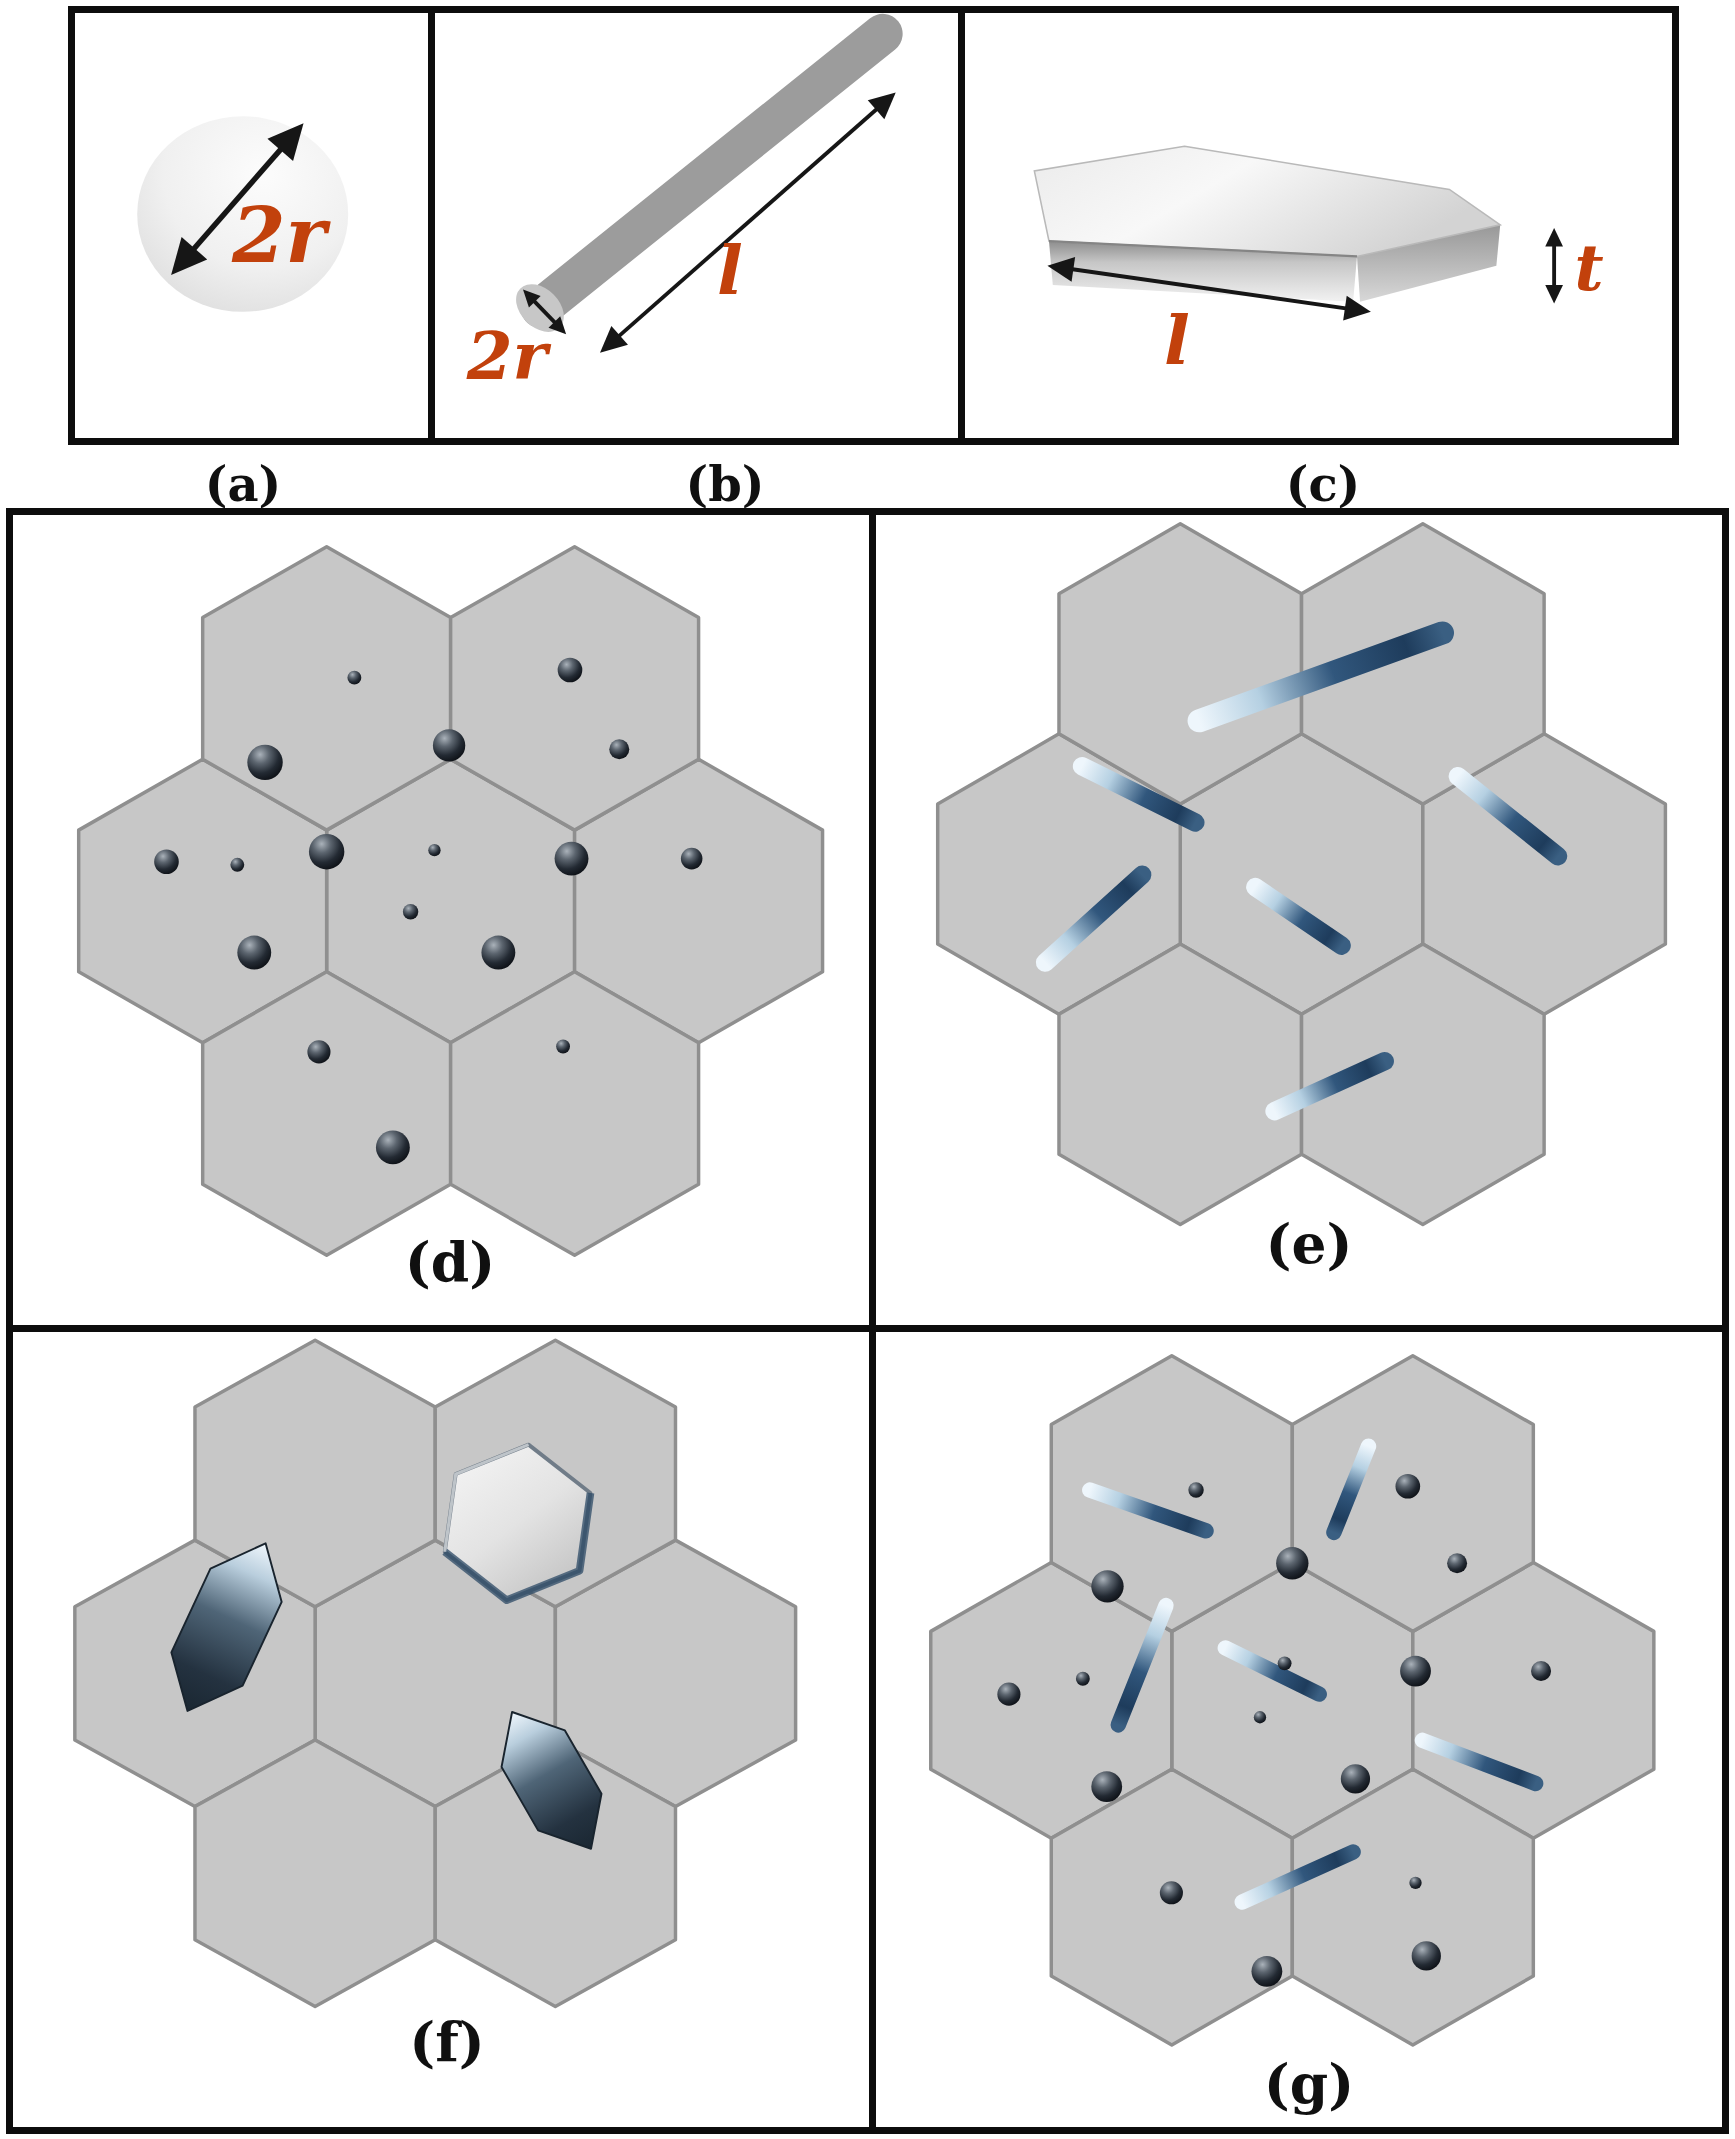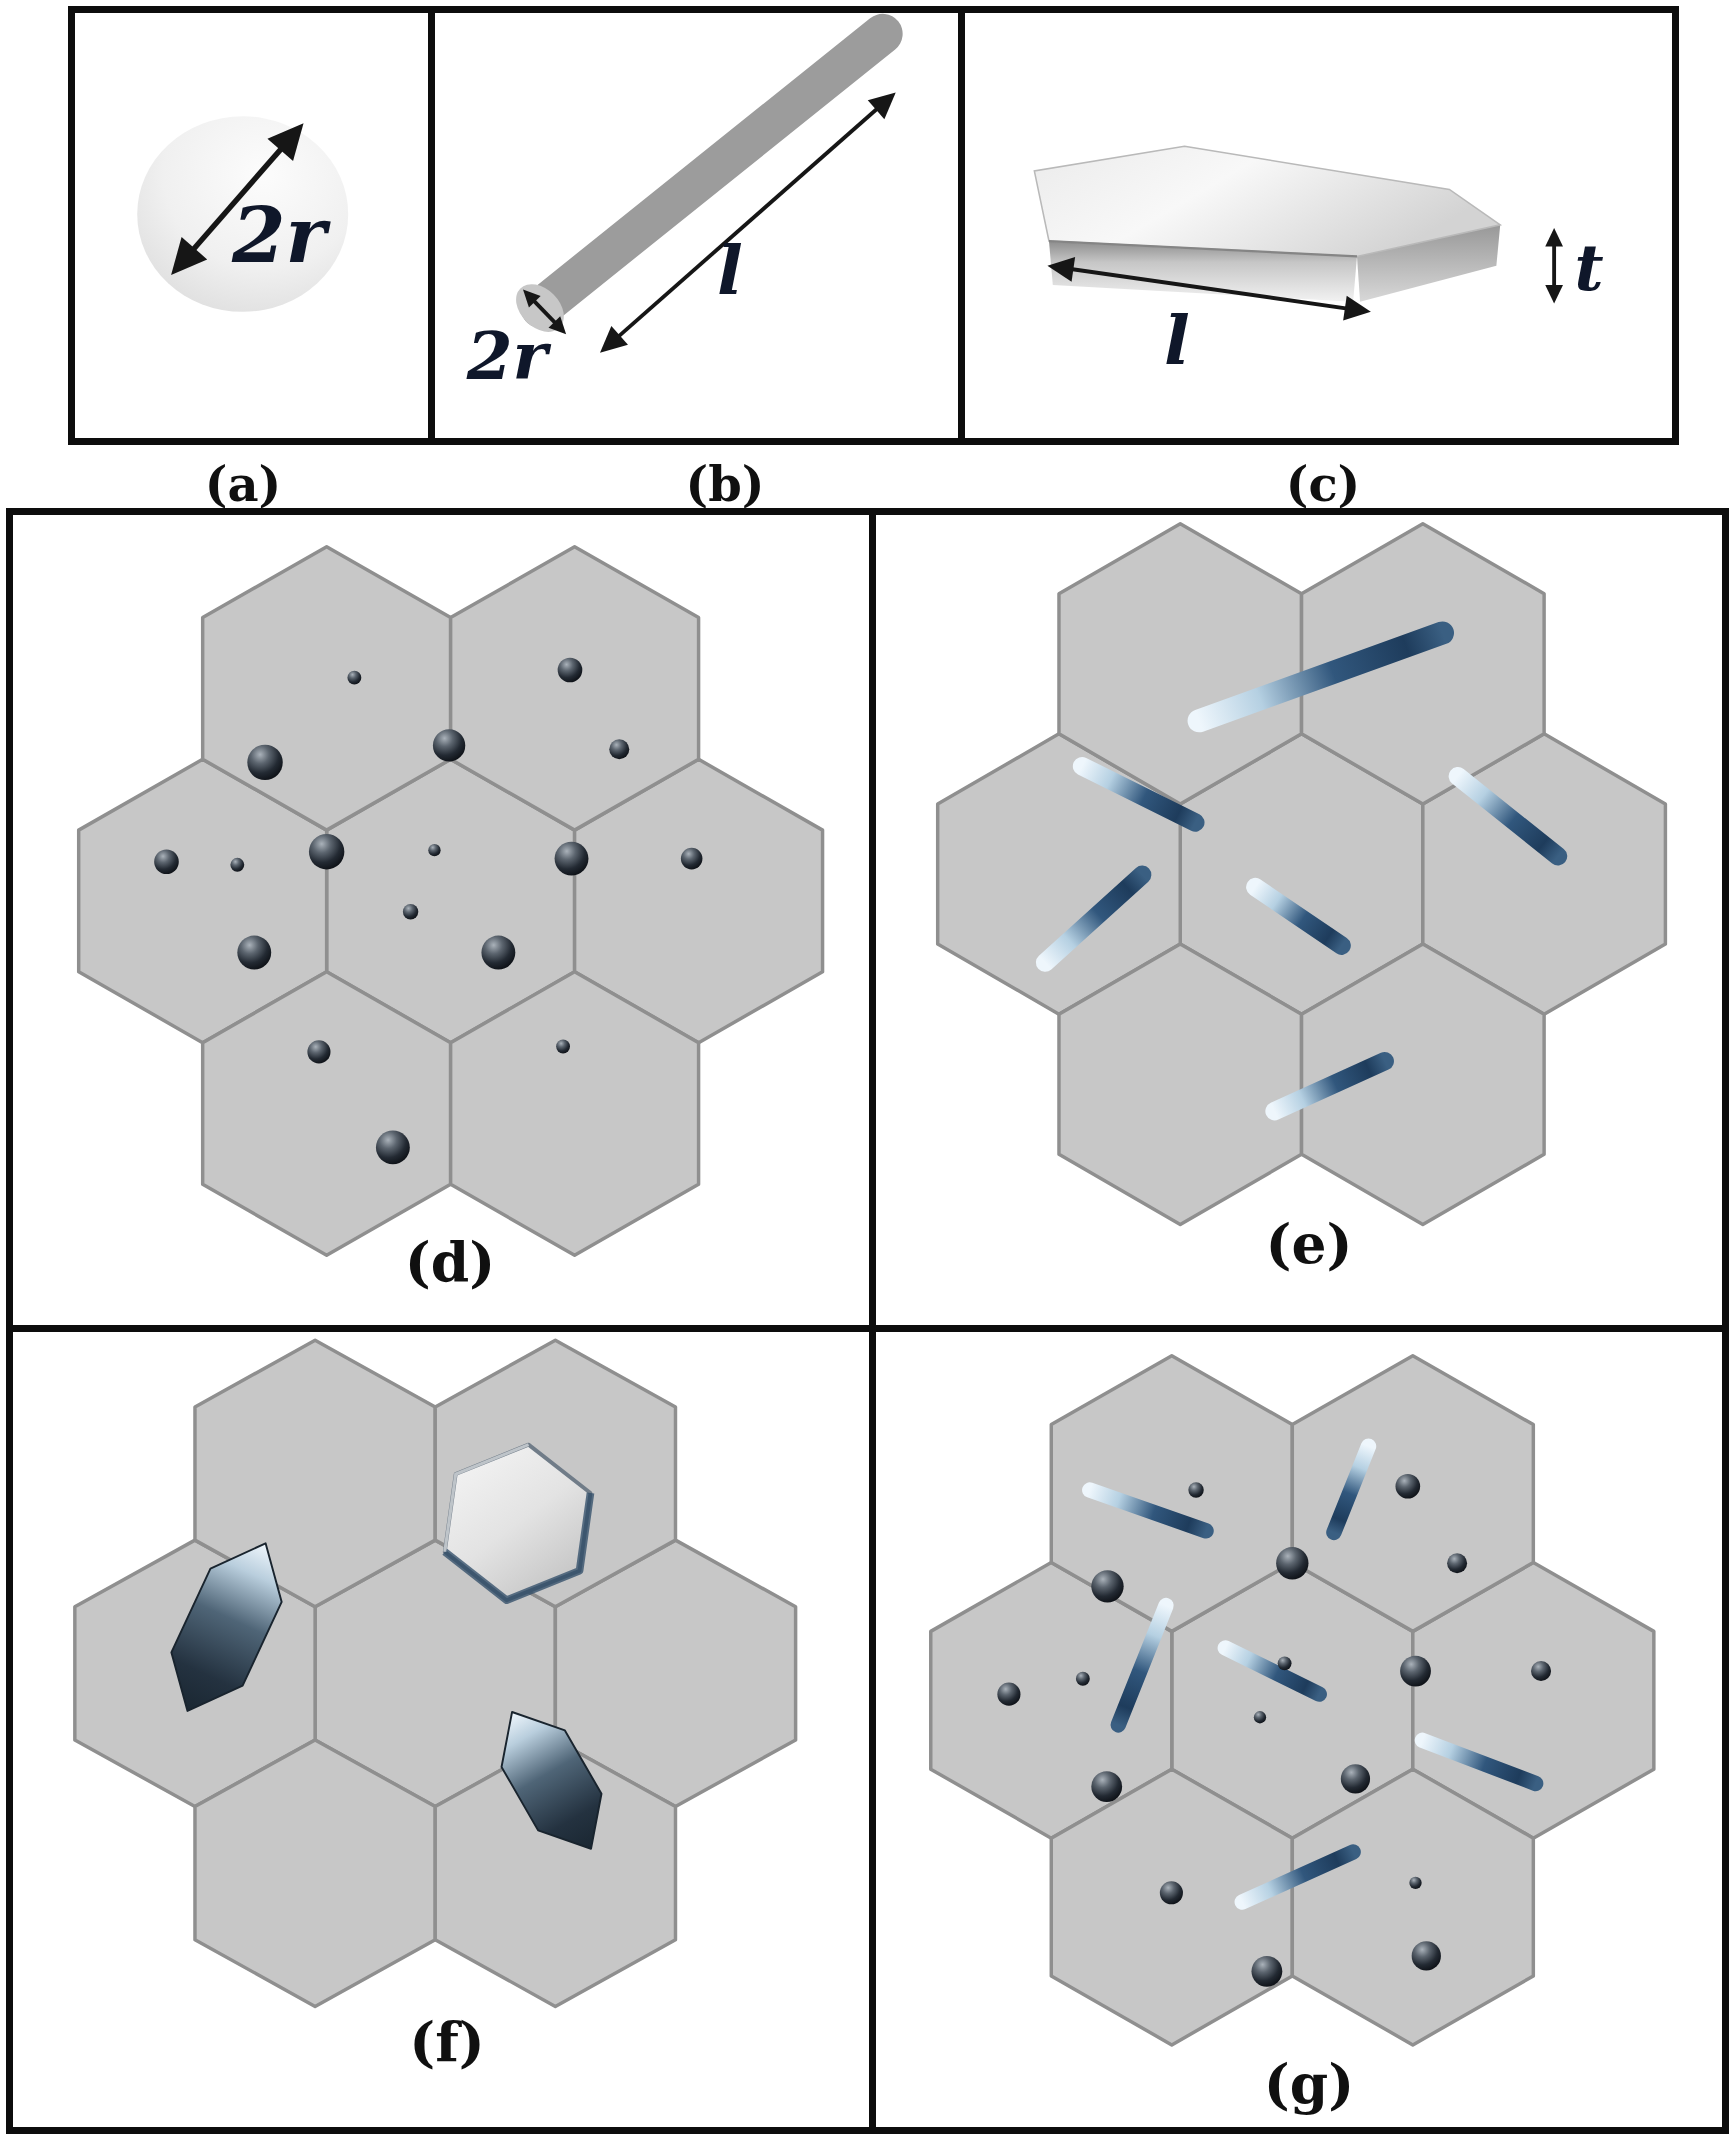--- a/index.html
+++ b/index.html
@@ -2,21 +2,21 @@
 <html style="font-size:12.3px"><head>
 <meta charset="utf-8">
 <style>
   html,body{margin:0;padding:0;background:#ffffff;}
   .page{position:relative;width:1736px;height:2140px;background:#ffffff;overflow:hidden;}
   .box{position:absolute;box-sizing:border-box;border:7px solid #0d0d0d;background:transparent;}
   .vdiv,.hdiv{position:absolute;background:#0d0d0d;}
   #figsvg{position:absolute;left:0;top:0;}
   .fig-label{position:absolute;transform:translate(-50%,-50%);font-family:"DejaVu Serif",serif;
              font-weight:700;color:#101010;white-space:nowrap;}
-  .ann{position:absolute;transform:translate(-50%,-50%);color:#0f172a;white-space:nowrap;
+  .ann{position:absolute;transform:translate(-50%,-50%);color:#c2410c;white-space:nowrap;
        font-family:"DejaVu Serif",serif;font-weight:600;}
   .ital{font-style:italic;}
 </style>
 </head>
 <body>
 
 <div class="page">
 
   <div class="box" style="left:68px;top:6.2px;width:1611px;height:439px;"></div>
   <div class="vdiv" style="left:428px;top:6.2px;width:7px;height:439px;"></div>

